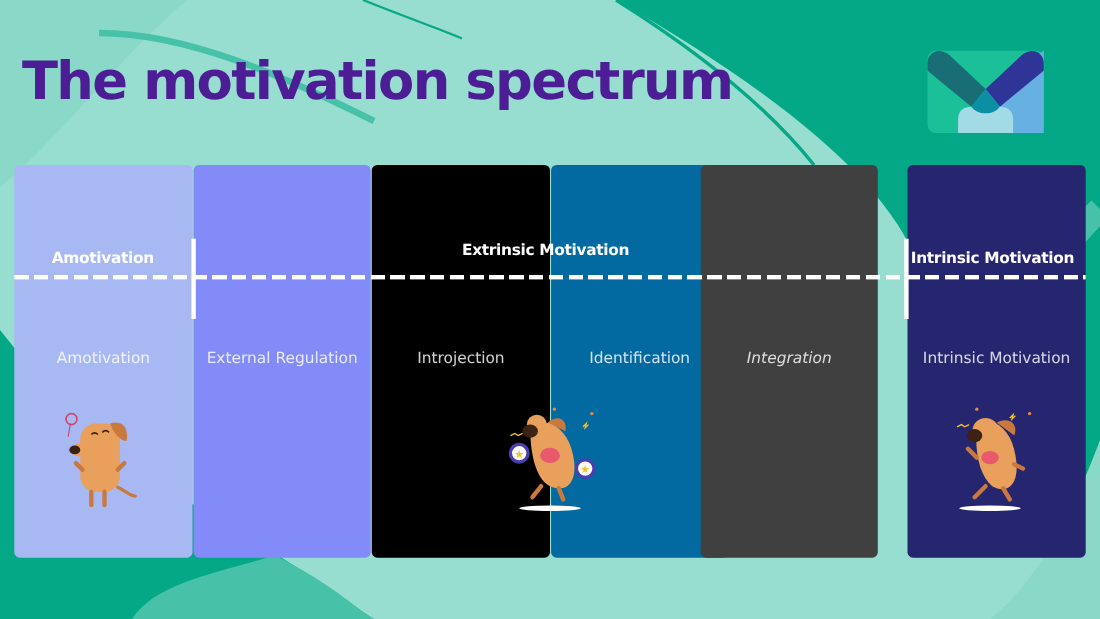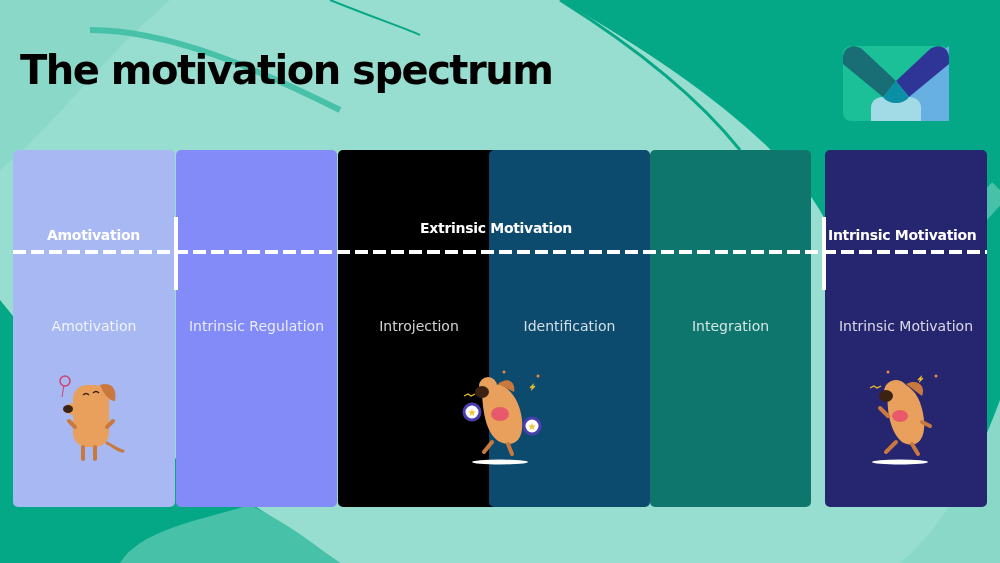--- a/index.html
+++ b/index.html
@@ -2,21 +2,21 @@
 <html><head>
 <meta charset="utf-8">
 <style>
   * { box-sizing: border-box; margin: 0; padding: 0; }
   html, body { width: 1000px; height: 563px; overflow: hidden; }
   body { position: relative; font-family: "DejaVu Sans", sans-serif; background: #04a886; }
   .bg { position: absolute; inset: 0; }
   .title {
     position: absolute; left: 20px; top: 50px;
     font-family: "DejaVu Sans", sans-serif; font-weight: bold;
-    font-size: 40px; letter-spacing: -1.5px; color: #000000; line-height: 1;
+    font-size: 48px; letter-spacing: -1.5px; color: #4c1d95; line-height: 1;
   }
   .logo { position: absolute; left: 843px; top: 46px; width: 106px; height: 75px; }
   .cols { position: absolute; left: 13px; top: 150px; width: 974px; height: 357px; }
   .col {
     position: absolute; top: 0; height: 357px; border-radius: 5px;
   }
   .col-label {
     position: absolute; top: 168px; left: 0; right: 0; text-align: center;
     color: rgba(255,255,255,0.82); font-size: 14px; font-family: "DejaVu Sans", sans-serif;
   }
@@ -57,29 +57,29 @@
   <path d="M106 12 C106 2 96 -4 86 4 L53 35 L66 51 L106 18 Z" fill="#2f3596"></path>
   <path d="M28 62 C28 56 32 51 40 51 L66 51 C74 51 78 56 78 62 L78 75 L28 75 Z" fill="#a2dbe6"></path>
   <path d="M40 51 L53 35 L66 51 C60 59 46 59 40 51 Z" fill="#0a8fa5"></path>
 </svg>
 
 <div class="cols">
   <div class="col" style="left:0;width:162px;background:#a8b8f3;">
     <div class="col-label">Amotivation</div>
   </div>
   <div class="col" style="left:163px;width:161px;background:#828bf8;">
-    <div class="col-label">Intrinsic Regulation</div>
+    <div class="col-label">External Regulation</div>
   </div>
   <div class="col" style="left:325px;width:162px;background:#000000;">
     <div class="col-label">Introjection</div>
   </div>
-  <div class="col" style="left:476px;width:161px;background:#0c4a6e;">
+  <div class="col" style="left:488px;width:161px;background:#0369a1;">
     <div class="col-label">Identification</div>
   </div>
-  <div class="col" style="left:637px;width:161px;background:#0f766e;">
+  <div class="col" style="left:624px;width:161px;background:#404040;font-style:italic;">
     <div class="col-label">Integration</div>
   </div>
   <div class="col" style="left:812px;width:162px;background:#262570;">
     <div class="col-label">Intrinsic Motivation</div>
   </div>
 </div>
 
 <div class="cat-label" style="left:47px;top:227px;">Amotivation</div>
 <div class="cat-label" style="left:420px;top:220px;">Extrinsic Motivation</div>
 <div class="cat-label" style="left:828px;top:227px;">Intrinsic Motivation</div>

